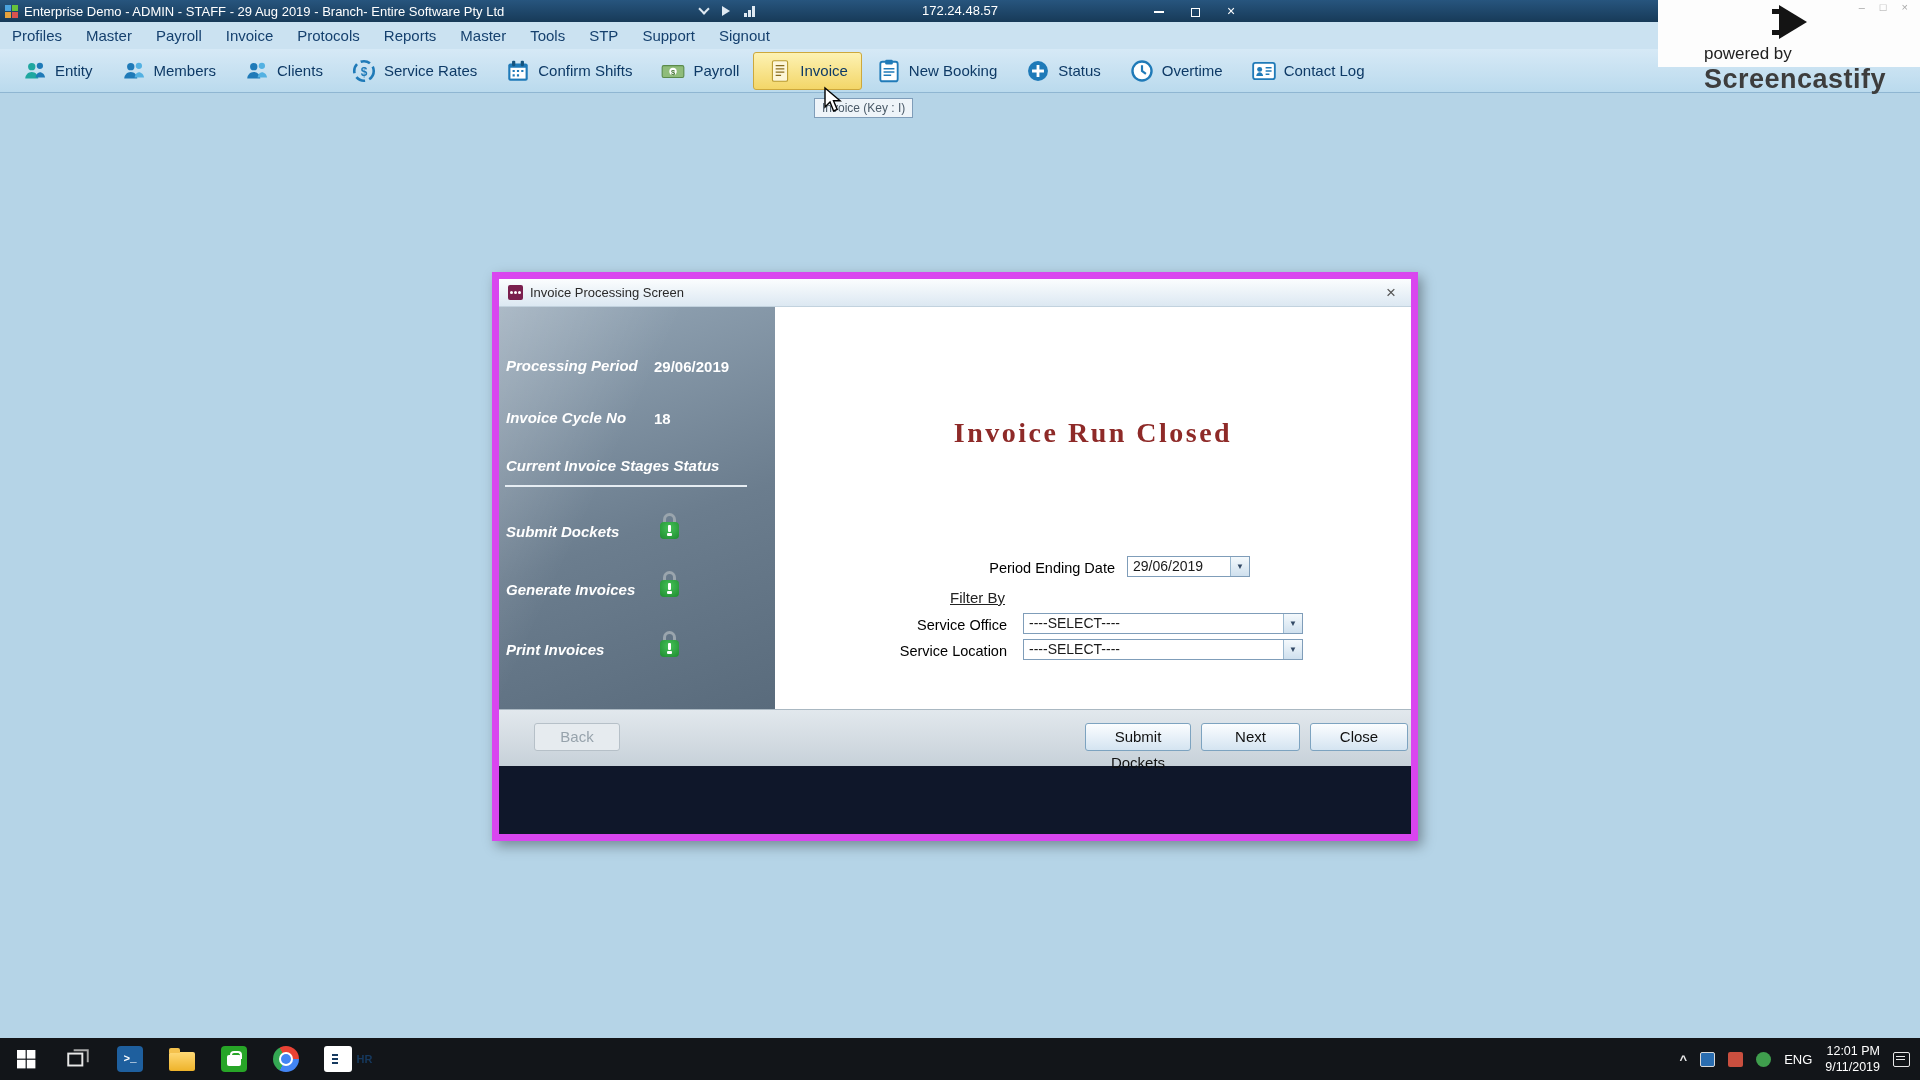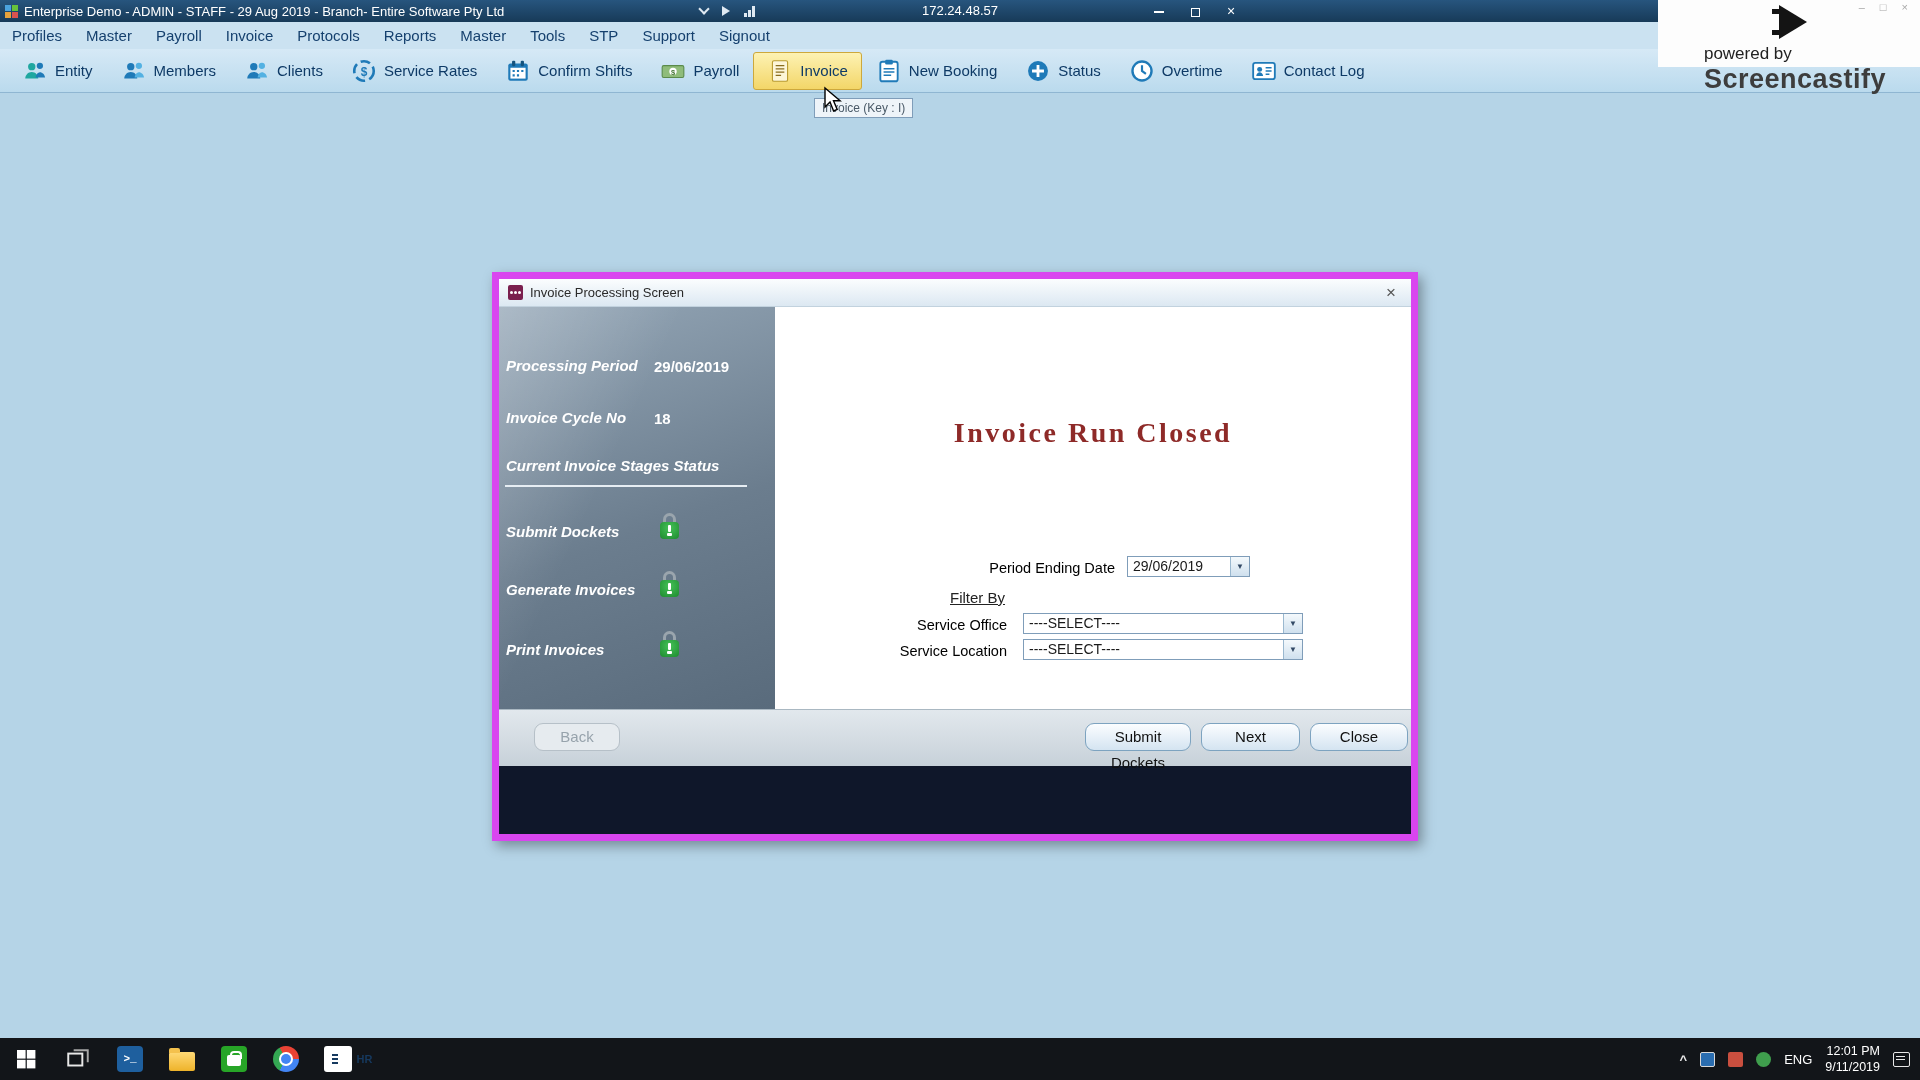--- a/index.html
+++ b/index.html
@@ -84,21 +84,21 @@
   .dlg-main { flex:1; position:relative; background:#fff; }
   .status-heading { position:absolute; top:110px; left:0; width:100%; text-align:center;
     font-family:"Liberation Serif",serif; font-weight:bold; font-size:28px; letter-spacing:2.5px; color:#8e2a28; }
   .frm-label { position:absolute; font-size:14.5px; color:#000; text-align:right; white-space:nowrap; }
   .filter-by { position:absolute; left:175px; top:282px; font-size:15px; color:#222; text-decoration:underline; }
   .combo { position:absolute; height:21px; background:#fff; border:1px solid #7f9db9; display:flex; align-items:stretch; }
   .combo-val { flex:1; font-size:14px; color:#1a1a1a; padding:1px 5px 0; white-space:nowrap; overflow:hidden; }
   .combo-btn { width:19px; background:linear-gradient(#f4f9fc,#cfe0ee); border-left:1px solid #9ab8cf;
     display:flex; align-items:center; justify-content:center; font-size:8px; color:#334a66; }
   .dlg-footer { height:57px; background:linear-gradient(#e2e8ed,#c7d1d9); border-top:1px solid #aab8c2; position:relative; }
-  .btn { position:absolute; top:13px; height:28px; border:1px solid #7da3c0; border-radius:9px;
+  .btn { position:absolute; top:13px; height:28px; border:1px solid #7da3c0; border-radius:3px;
     background:linear-gradient(#fbfdff,#d4e4f1); font-size:15px; color:#111; text-align:center; line-height:26px; }
   .btn.disabled { background:#e6ebef; color:#97a3ac; border-color:#b6c0c8; }
 
   
   .taskbar { position:absolute; left:0; bottom:0; width:1920px; height:42px; background:#121519;
     display:flex; align-items:center; z-index:50; }
   .tk-cell { width:52px; height:42px; display:flex; align-items:center; justify-content:center; }
   .ps-icon { width:26px; height:26px; background:#1e5f9e; border-radius:4px; color:#fff; font-size:11px;
     font-weight:bold; display:flex; align-items:center; justify-content:center; font-family:"Liberation Mono",monospace; }
   .folder { width:26px; height:19px; background:linear-gradient(#ffd976,#eeb32a); border-radius:2px; position:relative; margin-top:4px; }

